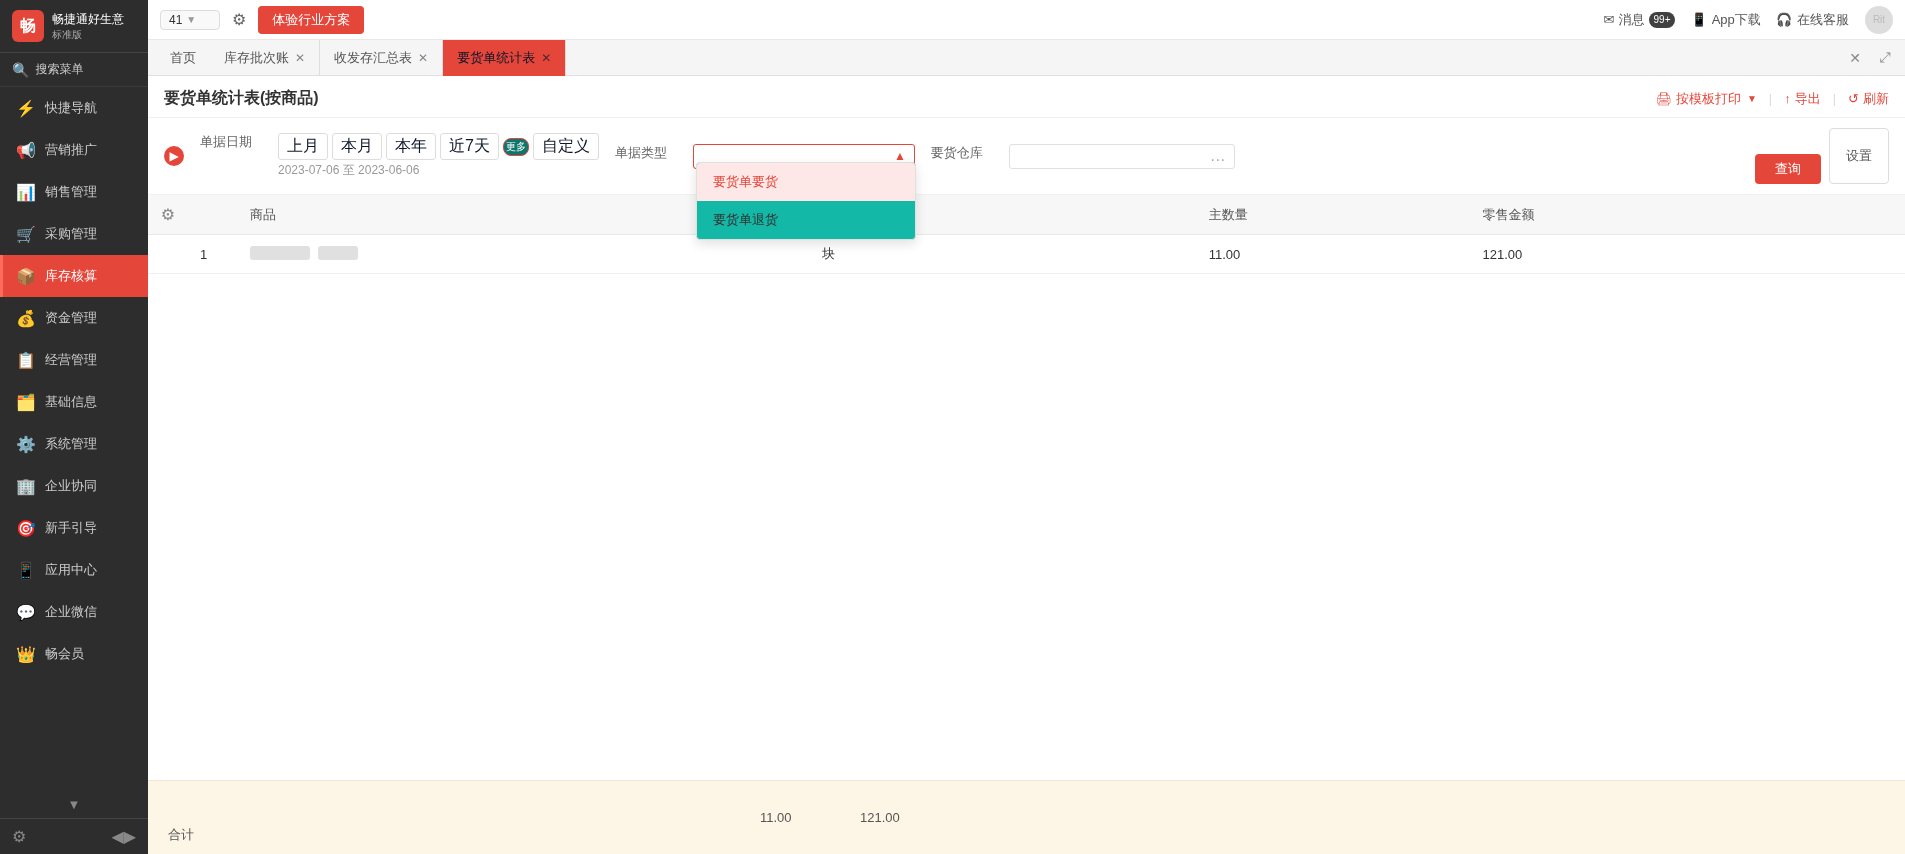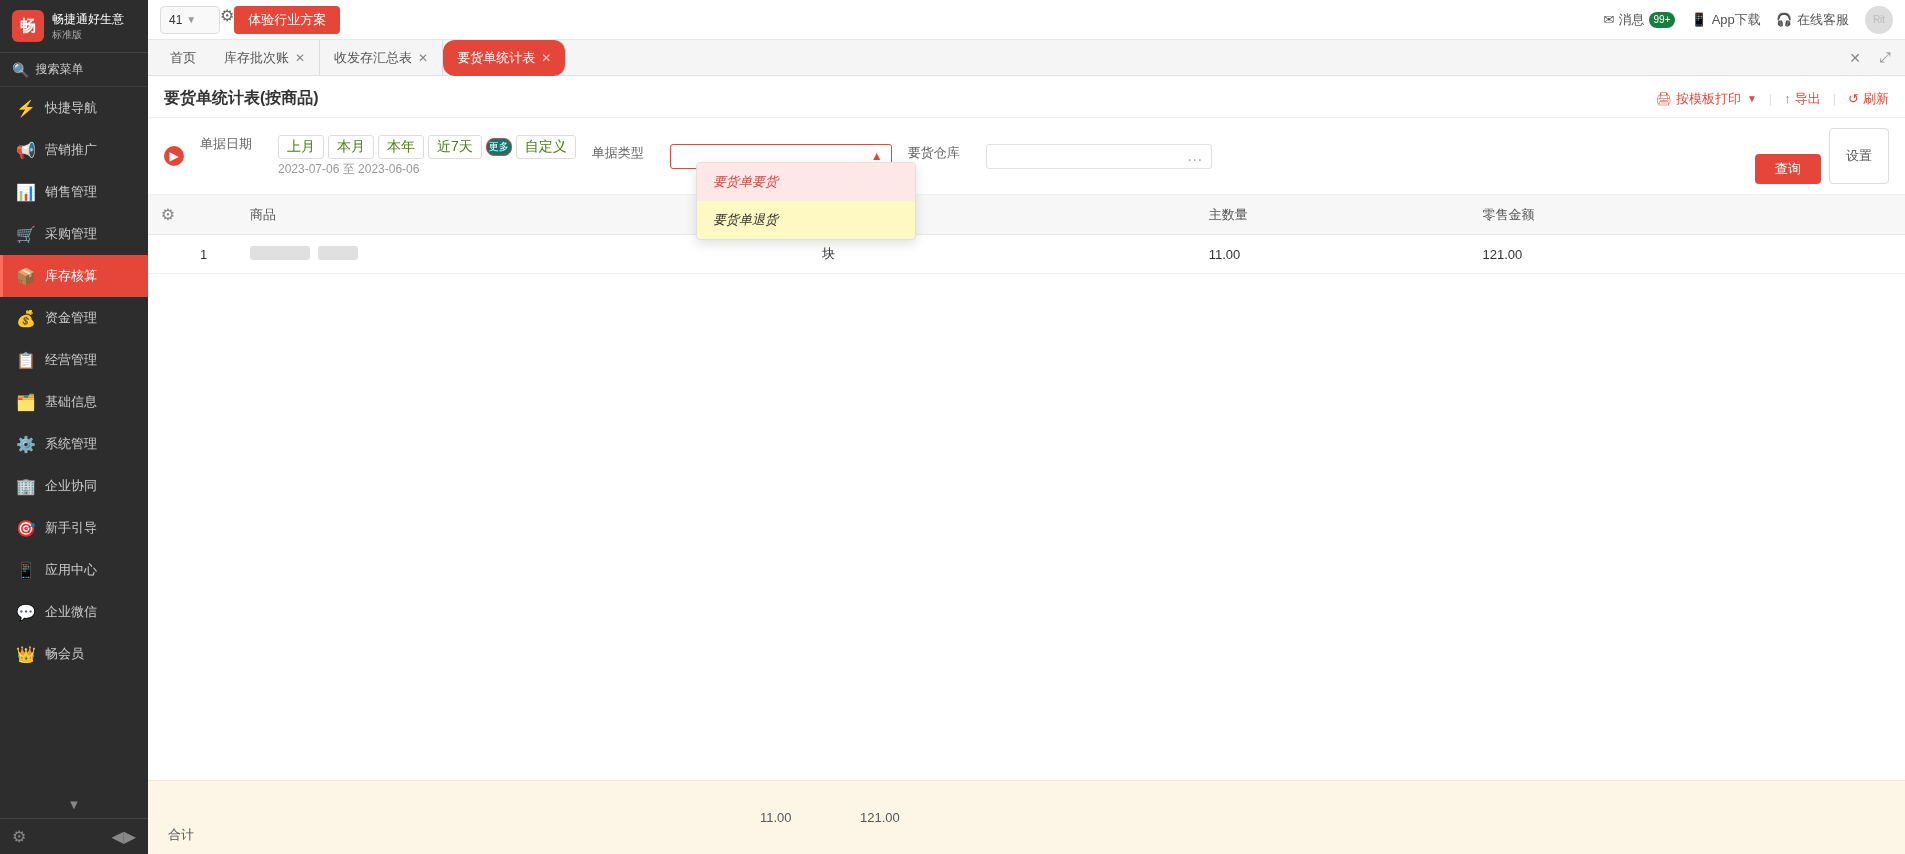--- a/index.html
+++ b/index.html
@@ -98,21 +98,21 @@
     
     .top-header {
       height: 40px;
       background: #fff;
       border-bottom: 1px solid #e8e8e8;
       display: flex;
       align-items: center;
       padding: 0 12px;
       justify-content: space-between;
     }
-    .top-header-left { display: flex; }
+    .top-header-left { display: flex; align-items: center; gap: 12px; }
     .header-number-display {
       display: flex;
       align-items: center;
       border: 1px solid #ddd;
       border-radius: 4px;
       padding: 2px 8px;
       background: #f9f9f9;
       font-size: 12px;
       color: #333;
       min-width: 60px;
@@ -126,21 +126,21 @@
       border-radius: 4px;
       padding: 5px 14px;
       font-size: 13px;
       cursor: pointer;
       white-space: nowrap;
     }
 
     .top-header-right { display: flex; align-items: center; gap: 16px; }
     .header-action { display: flex; align-items: center; gap: 4px; color: #555; cursor: pointer; font-size: 13px; }
     .badge {
-      background: #15803d;
+      background: #404040;
       color: #fff;
       border-radius: 8px;
       font-size: 10px;
       padding: 0 5px;
       min-width: 18px;
       text-align: center;
       line-height: 16px;
     }
     .avatar {
       width: 28px;
@@ -173,22 +173,21 @@
       height: 36px;
       cursor: pointer;
       font-size: 13px;
       color: #555;
       white-space: nowrap;
       border-right: 1px solid #ddd;
       position: relative;
     }
     .tab.active {
       background: #e5463a;
-      color: #ffffff;
-      border-radius: 12px;
+      color: #0f172a;
     }
     .tab-close {
       margin-left: 6px;
       font-size: 12px;
       color: inherit;
       cursor: pointer;
       opacity: 0.7;
     }
     .tab-home {
       font-size: 13px;
@@ -273,22 +272,22 @@
       align-items: flex-start;
       gap: 26px;
     }
     .filter-label { color: #666; font-size: 13px; white-space: nowrap; }
     .date-shortcuts { display: flex; align-items: center; gap: 4px; }
     .date-shortcut-btn {
       padding: 2px 8px;
       border: 1px solid #ddd;
       border-radius: 3px;
       cursor: pointer;
-      font-size: 14px;
-      color: #4d7c0f;
+      font-size: 16px;
+      color: #0f172a;
       background: #fff;
       white-space: nowrap;
     }
     .date-shortcut-btn.hot-badge {
       background: #0f766e;
       color: #fff;
       border-color: #e5463a;
       font-size: 10px;
       padding: 1px 2px;
       border-radius: 8px;
@@ -357,27 +356,26 @@
     .settings-btn {
       background: #fff;
       color: #555;
       border: 1px solid #ddd;
       border-radius: 4px;
       padding: 18px 16px;
       font-size: 13px;
       cursor: pointer;
     }
     .type-dropdown {
-      background: #fef9c3;
+      background: #14b8a6;
       border: 1px solid #e0e0e0;
       border-radius: 4px;
       box-shadow: 0 4px 12px rgba(0,0,0,0.12);
       min-width: 220px;
       overflow: hidden;
-      font-style: italic;
     }
     .dropdown-item {
       padding: 10px 16px;
       cursor: pointer;
       font-size: 13px;
       color: #333;
     }
     .dropdown-item.selected { background: #fde8e7; color: #e5463a; }
 
     

